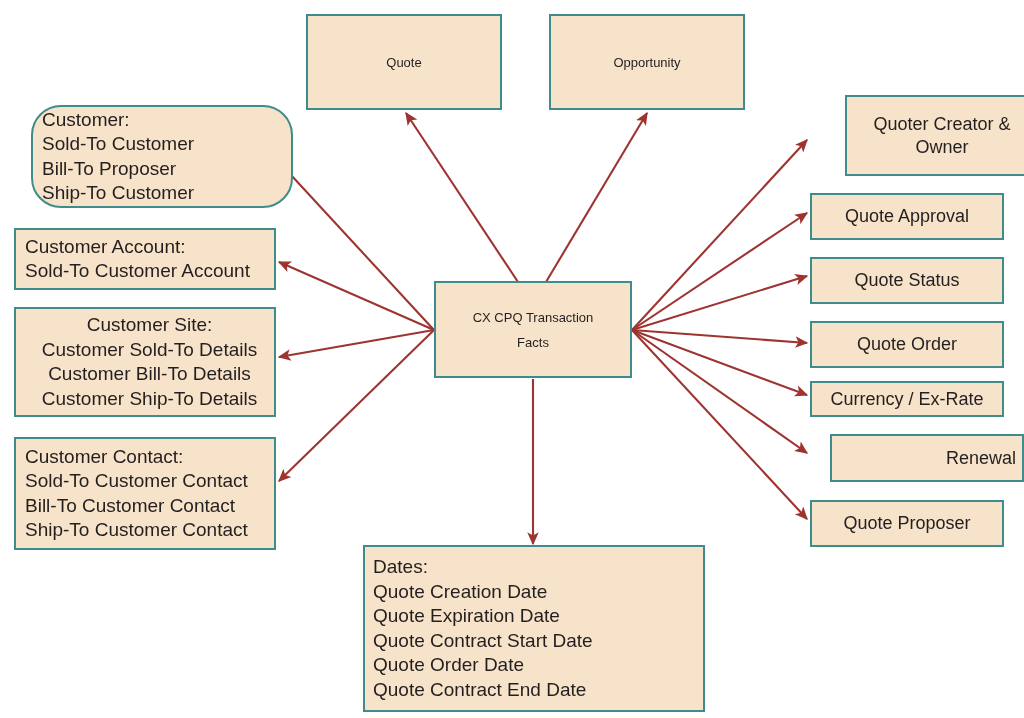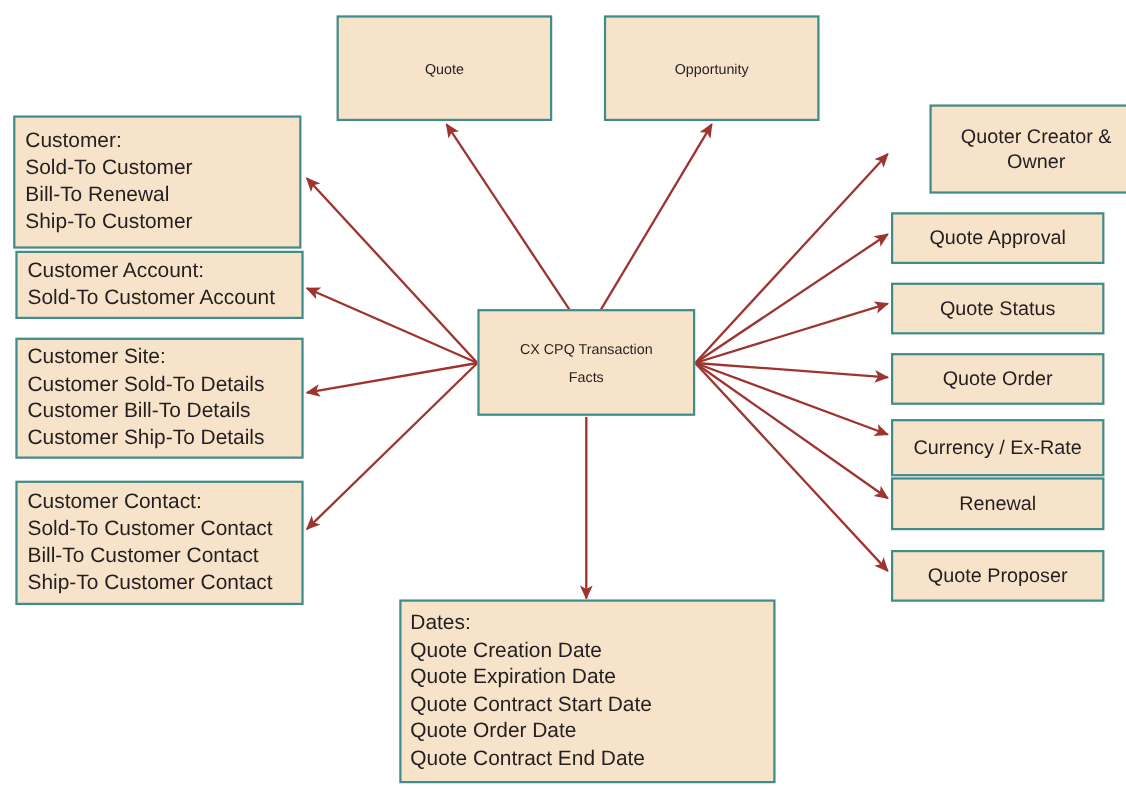--- a/index.html
+++ b/index.html
@@ -101,33 +101,33 @@
   </svg>
 
   <div class="node centered" style="left:306px; top:14px; width:196px; height:96px;">
     <div class="center-label">Quote</div>
   </div>
 
   <div class="node centered" style="left:549px; top:14px; width:196px; height:96px;">
     <div class="center-label">Opportunity</div>
   </div>
 
-  <div class="node listbox" style="left:12px; top:105px; width:262px; height:121px;">
+  <div class="node listbox" style="left:31px; top:105px; width:262px; height:103px;border-radius:30px;">
     <div class="line-item">Customer:</div>
     <div class="line-item">Sold-To Customer</div>
-    <div class="line-item">Bill-To Renewal</div>
+    <div class="line-item">Bill-To Proposer</div>
     <div class="line-item">Ship-To Customer</div>
   </div>
 
   <div class="node listbox" style="left:14px; top:228px; width:262px; height:62px;">
     <div class="line-item">Customer Account:</div>
     <div class="line-item">Sold-To Customer Account</div>
   </div>
 
-  <div class="node listbox" style="left:14px; top:307px; width:262px; height:110px;">
+  <div class="node listbox" style="left:14px; top:307px; width:262px; height:110px;text-align:center;">
     <div class="line-item">Customer Site:</div>
     <div class="line-item">Customer Sold-To Details</div>
     <div class="line-item">Customer Bill-To Details</div>
     <div class="line-item">Customer Ship-To Details</div>
   </div>
 
   <div class="node listbox" style="left:14px; top:437px; width:262px; height:113px;">
     <div class="line-item">Customer Contact:</div>
     <div class="line-item">Sold-To Customer Contact</div>
     <div class="line-item">Bill-To Customer Contact</div>
@@ -149,25 +149,25 @@
   </div>
 
   <div class="node centered" style="left:810px; top:257px; width:194px; height:47px;">
     <div class="right-label">Quote Status</div>
   </div>
 
   <div class="node centered" style="left:810px; top:321px; width:194px; height:47px;align-items:center;">
     <div class="right-label">Quote Order</div>
   </div>
 
-  <div class="node centered" style="left:810px; top:381px; width:194px; height:52px;">
+  <div class="node centered" style="left:810px; top:381px; width:194px; height:36px;">
     <div class="right-label">Currency / Ex-Rate</div>
   </div>
 
-  <div class="node centered" style="left:810px; top:434px; width:194px; height:48px;">
+  <div class="node centered" style="left:830px; top:434px; width:194px; height:48px;justify-content:flex-end;">
     <div class="right-label">Renewal</div>
   </div>
 
   <div class="node centered" style="left:810px; top:500px; width:194px; height:47px;">
     <div class="right-label">Quote Proposer</div>
   </div>
 
   <div class="node listbox" style="left:363px; top:545px; width:342px; height:167px; padding-left:8px;">
     <div class="line-item">Dates:</div>
     <div class="line-item">Quote Creation Date</div>

